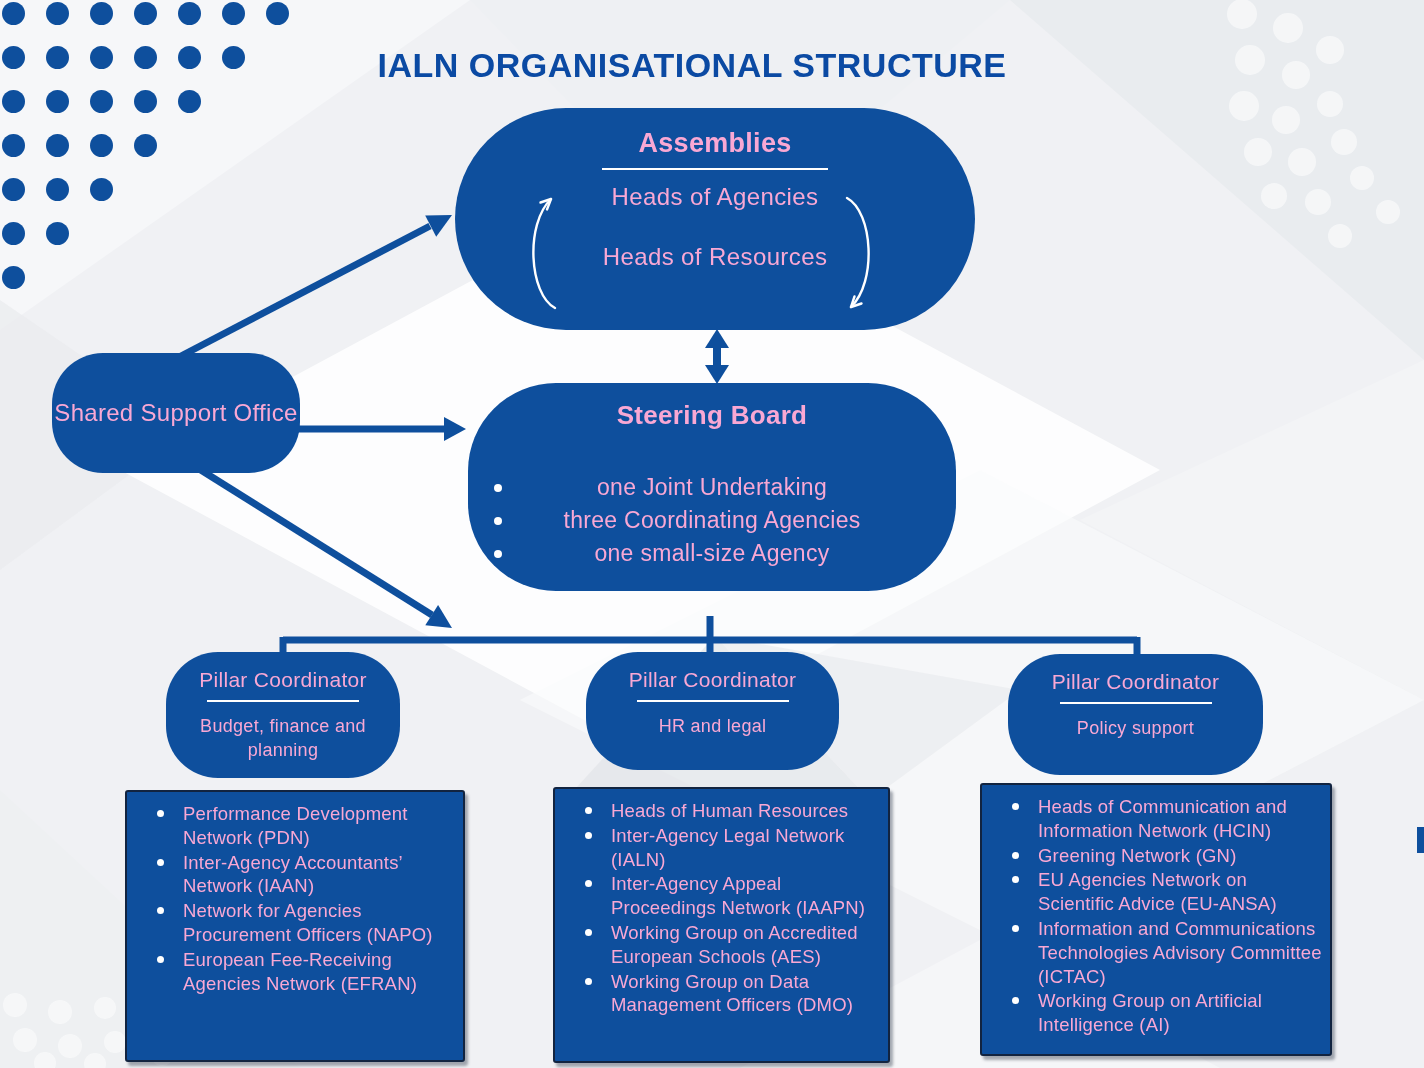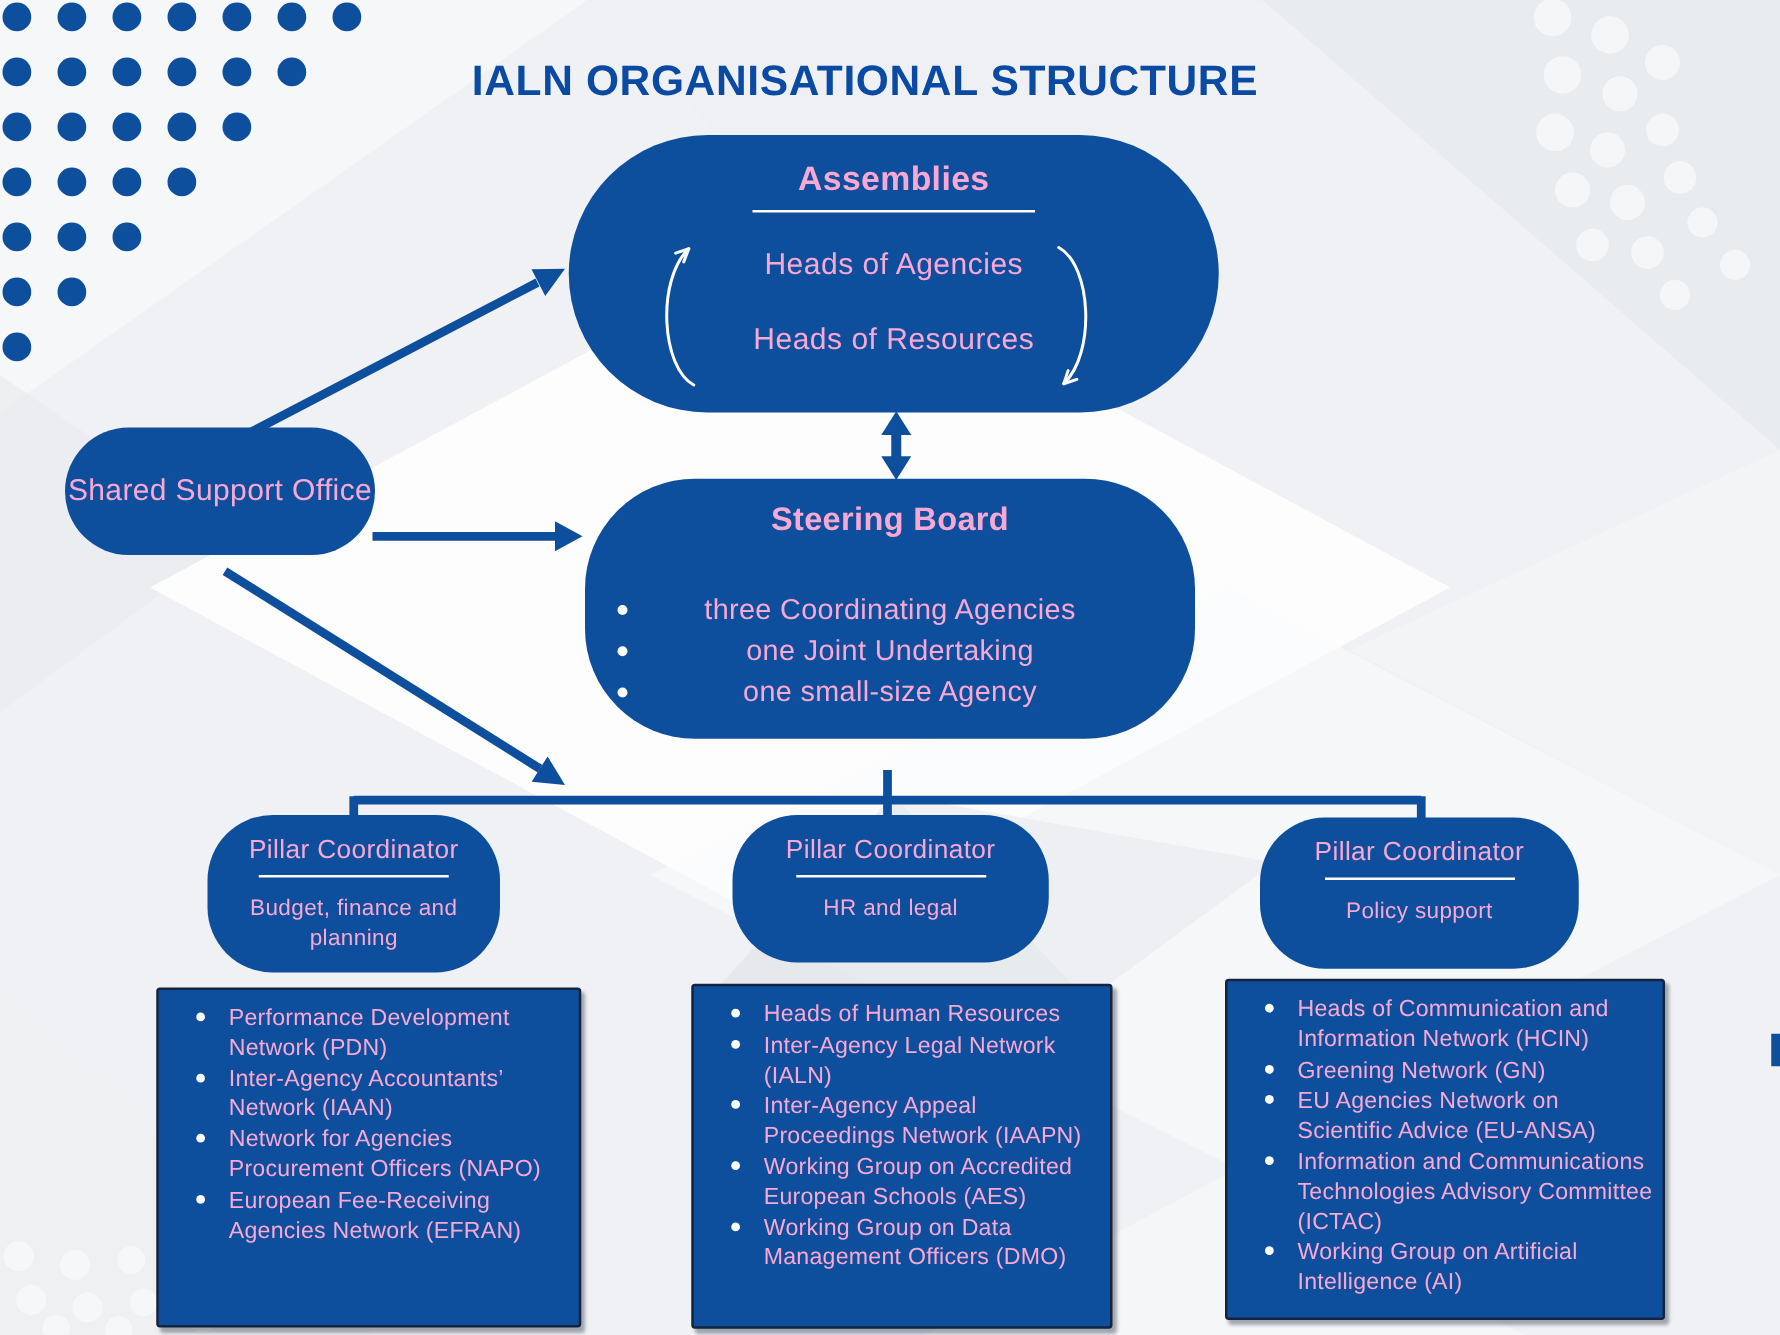--- a/index.html
+++ b/index.html
@@ -25,25 +25,25 @@
     letter-spacing:.5px;white-space:nowrap;
   }
   
   .bluebox{position:absolute;background:var(--blue);color:#f9a8d4;z-index:3;}
   
   #assemblies{left:455px;top:108px;width:520px;height:222px;border-radius:111px;text-align:center;}
   #assemblies .box-title{font-size:27px;font-weight:700;margin-top:20px;letter-spacing:.3px;}
   .wline{height:2px;background:#fff;border:none;margin:9px auto 0 auto;}
   #assemblies .wline{width:226px;}
   .member{font-size:24px;font-weight:400;letter-spacing:.4px;}
-  #assemblies .member.m1{margin-top:28px;text-align:center;}
+  #assemblies .member.m1{margin-top:13px;text-align:center;}
   #assemblies .member.m2{margin-top:32px;}
   #cycle-arrows{position:absolute;left:0;top:0;}
   
-  #sso{left:52px;top:342px;width:248px;height:102px;border-radius:51px;
+  #sso{left:52px;top:353px;width:248px;height:120px;border-radius:51px;
        display:flex;align-items:center;justify-content:center;text-align:center;
        font-size:24px;line-height:1.25;letter-spacing:.3px;}
   
   #steering{left:468px;top:383px;width:488px;height:208px;border-radius:88px;text-align:center;}
   #steering .box-title{font-size:26px;font-weight:700;margin-top:17px;letter-spacing:.3px;}
   ul.center-bullets{list-style:none;margin:40px 0 0 0;padding:0;}
   ul.center-bullets li{position:relative;font-size:23px;letter-spacing:.3px;line-height:33px;}
   ul.center-bullets li::before{
     content:"";position:absolute;left:26px;top:13px;width:8px;height:8px;border-radius:50%;background:#fff;}
   
@@ -209,22 +209,22 @@
     </svg>
   </div>
 
   <div id="sso" class="bluebox">
     <div>Shared Support Office</div>
   </div>
 
   <div id="steering" class="bluebox">
     <div class="box-title">Steering Board</div>
     <ul class="center-bullets">
+        <li>one Joint Undertaking</li>
         <li>three Coordinating Agencies</li>
-        <li>one Joint Undertaking</li>
         <li>one small-size Agency</li>
       </ul>
   </div>
 
   <div id="pillar-budget" class="bluebox pillar">
     <div class="p-title">Pillar Coordinator</div>
     <hr class="wline">
     <div class="p-sub">Budget, finance and planning</div>
   </div>
   <div id="pillar-hr" class="bluebox pillar">

